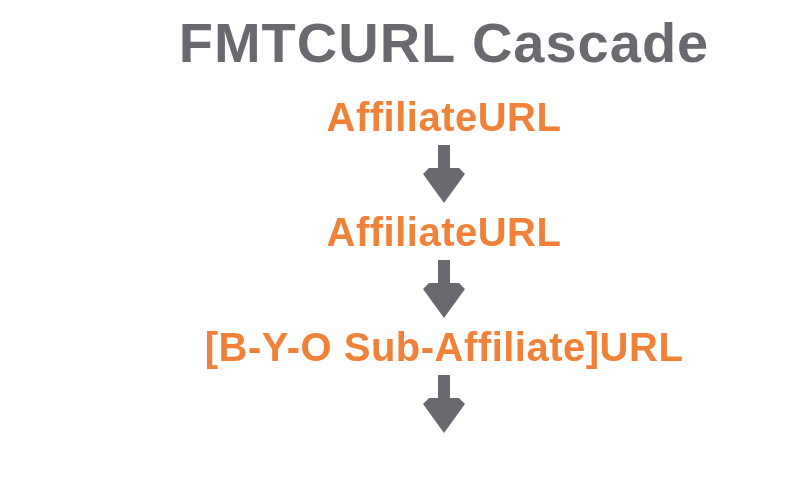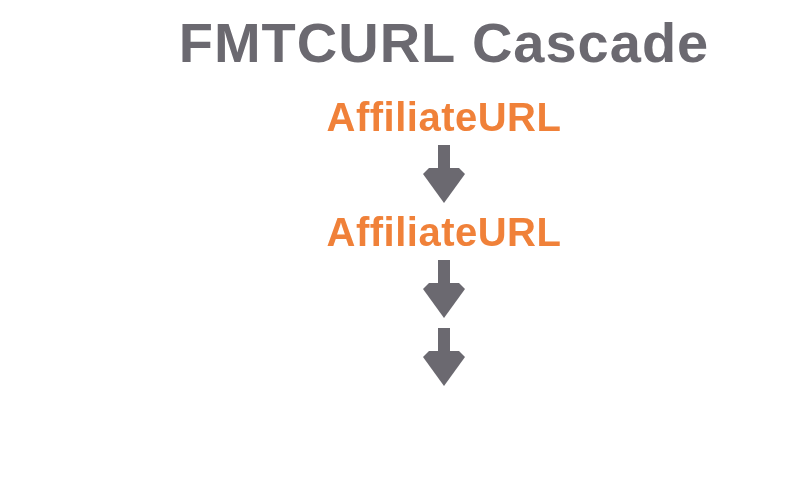--- a/index.html
+++ b/index.html
@@ -65,20 +65,21 @@
       <polygon points="2,29 8,23 38,23 44,29 23,58"></polygon>
     </svg>
 
     <div class="step-label">AffiliateURL</div>
 
     <svg class="arrow" width="46" height="60" viewBox="0 0 46 60" aria-hidden="true">
       <rect x="17" y="0" width="12" height="34"></rect>
       <polygon points="2,29 8,23 38,23 44,29 23,58"></polygon>
     </svg>
 
+    <div class="step-label">[B-Y-O Sub-Affiliate]URL</div>
 
     <svg class="arrow" width="46" height="60" viewBox="0 0 46 60" aria-hidden="true">
       <rect x="17" y="0" width="12" height="34"></rect>
       <polygon points="2,29 8,23 38,23 44,29 23,58"></polygon>
     </svg>
 
 
   </div>
 </div>
 

